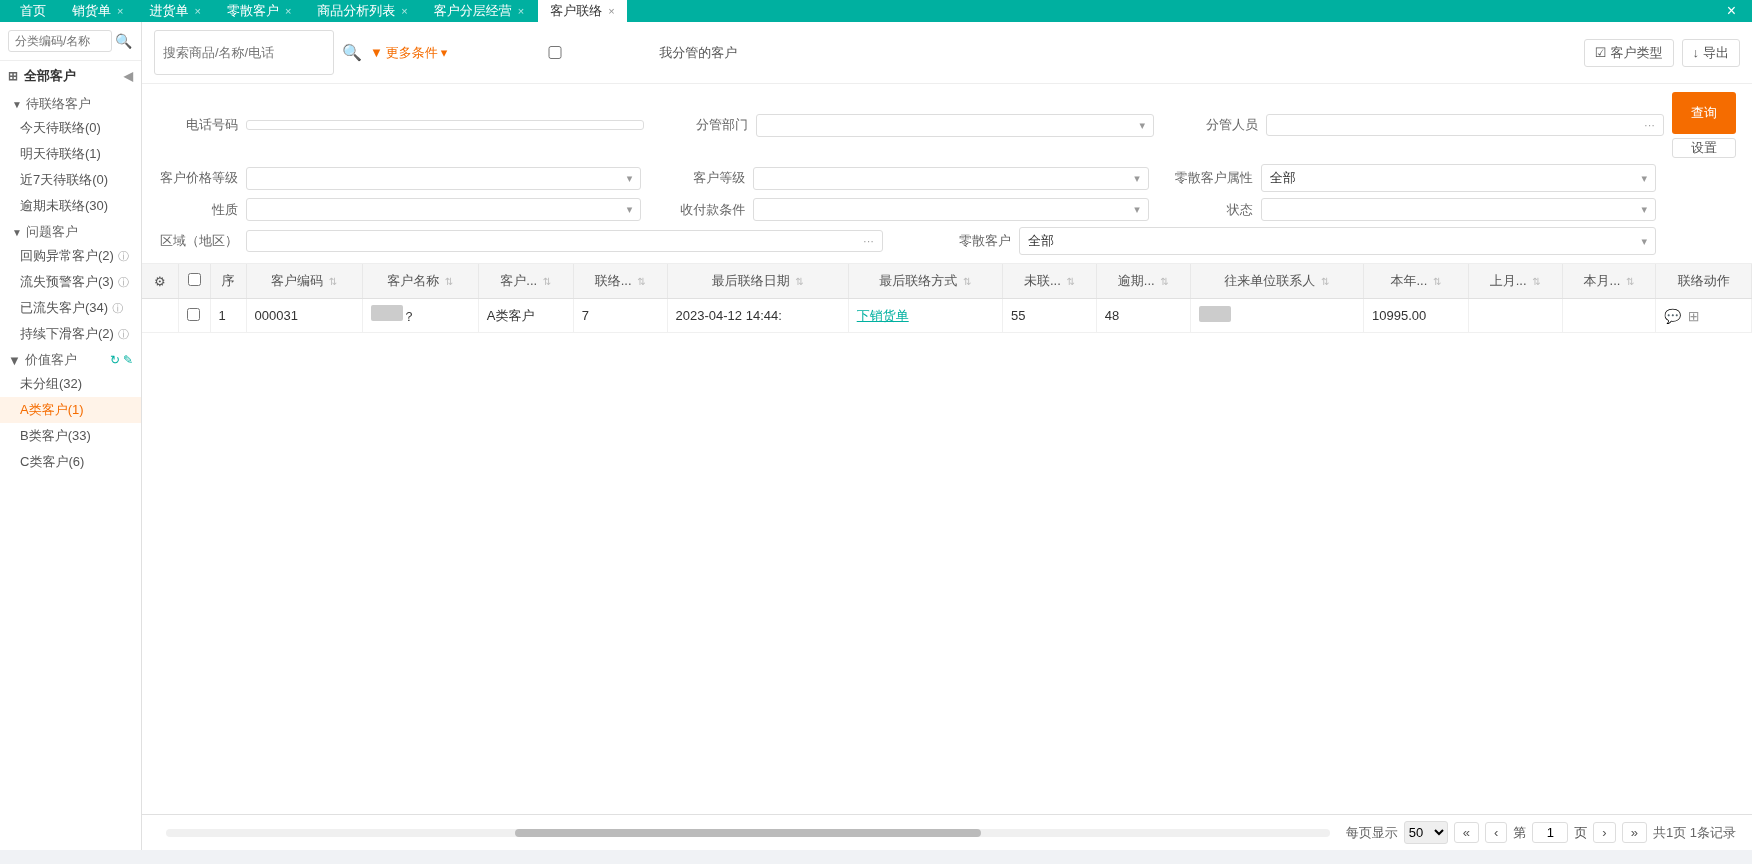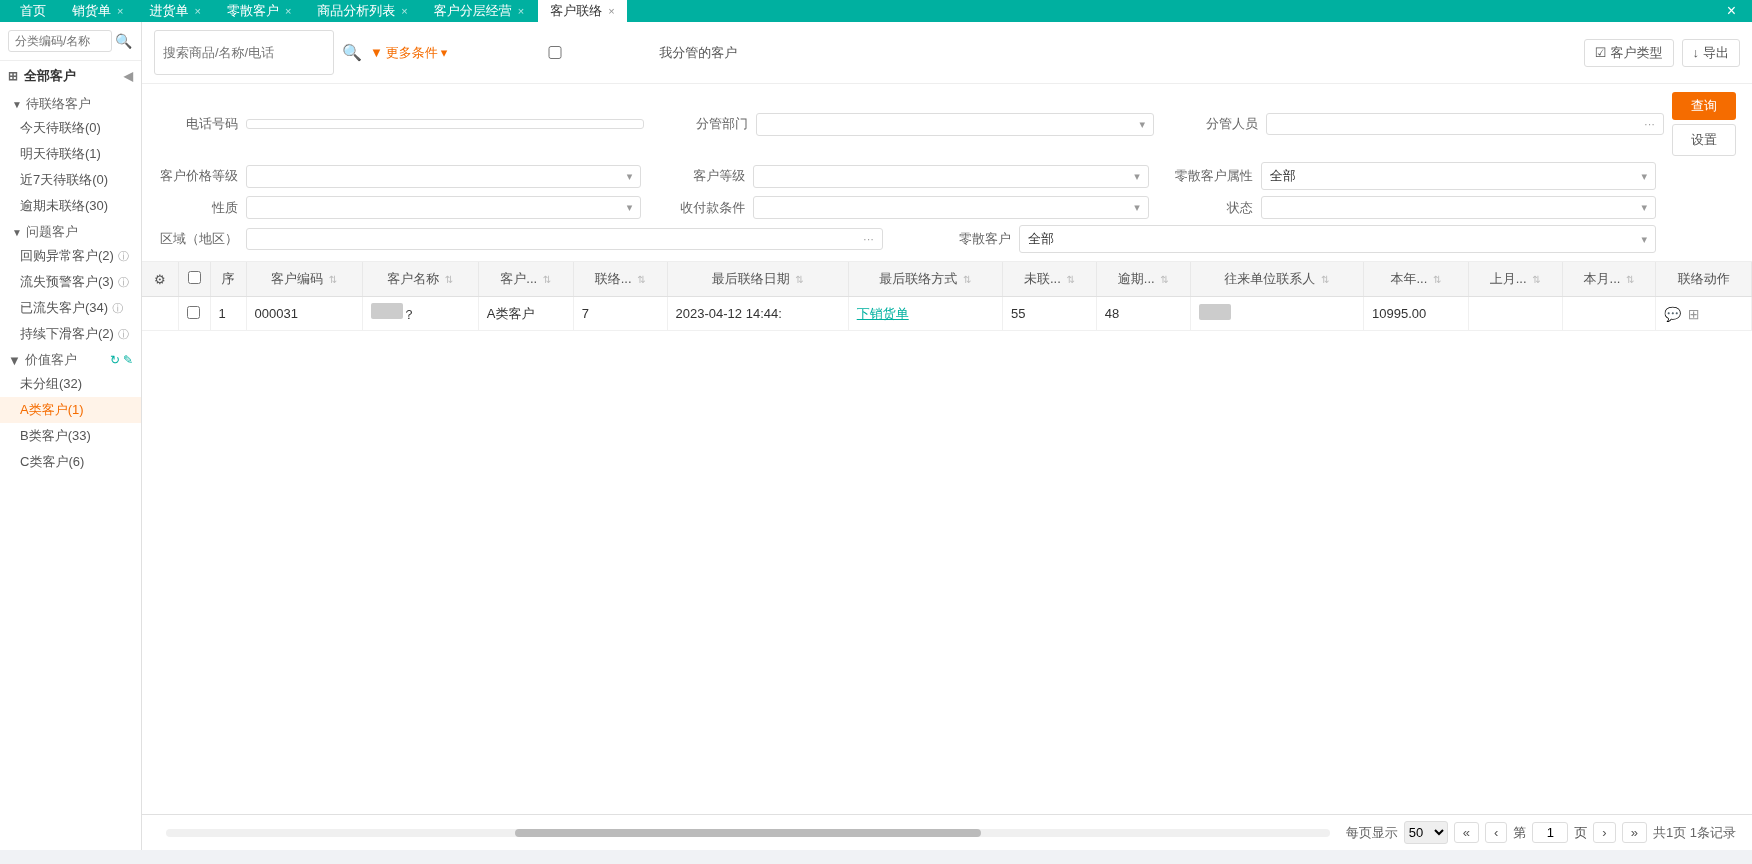--- a/index.html
+++ b/index.html
@@ -232,30 +232,30 @@
       display: flex;
       flex-direction: column;
       gap: 4px;
       margin-left: 8px;
     }
     .query-btn {
       background: #f56c00;
       color: #fff;
       border: none;
       border-radius: 3px;
-      padding: 5px 18px;
+      padding: 12px 18px;
       cursor: pointer;
       font-size: 13px;
     }
     .setting-btn {
       background: #fff;
       color: #555;
       border: 1px solid #ddd;
       border-radius: 3px;
-      padding: 6px 18px;
+      padding: 0 18px;
       cursor: pointer;
       font-size: 13px;
     }
 
     
     .table-container {
       flex: 1;
       background: #fff;
       margin: 0;
       overflow-x: auto;

